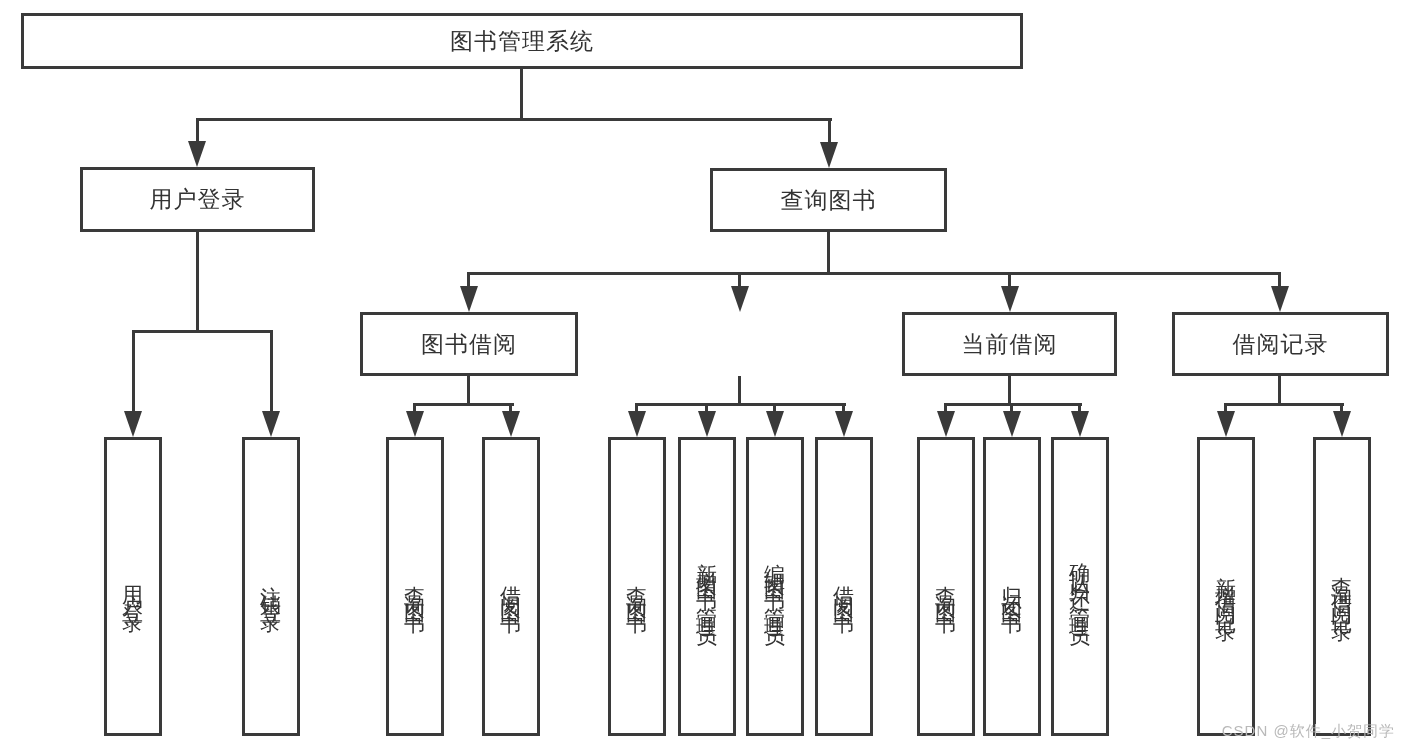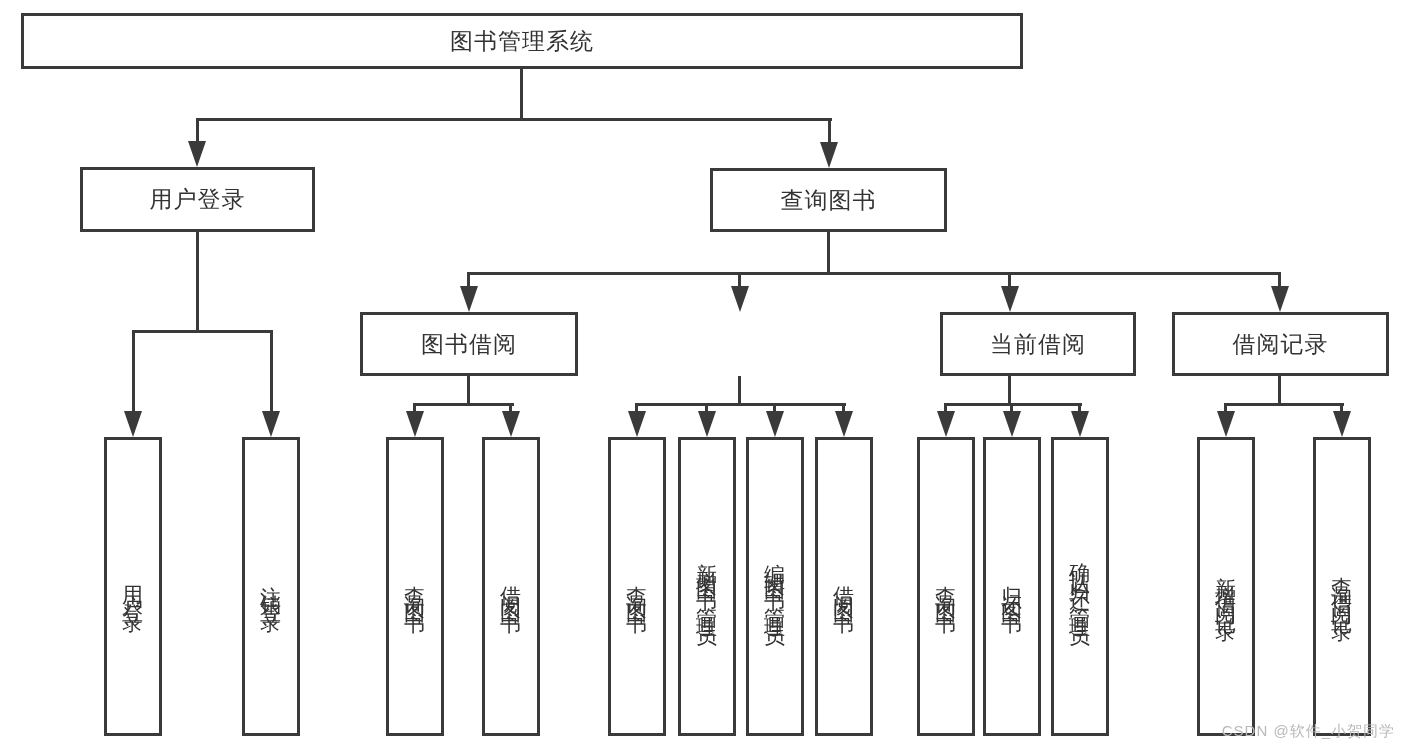--- a/index.html
+++ b/index.html
@@ -104,21 +104,21 @@
   <div class="v" style="left:467px; top:272px; height:20px;"></div>
   <div class="arrow" style="left:460px; top:286px;"></div>
   <div class="v" style="left:738px; top:272px; height:20px;"></div>
   <div class="arrow" style="left:731px; top:286px;"></div>
   <div class="v" style="left:1008px; top:272px; height:20px;"></div>
   <div class="arrow" style="left:1001px; top:286px;"></div>
   <div class="v" style="left:1278px; top:272px; height:20px;"></div>
   <div class="arrow" style="left:1271px; top:286px;"></div>
 
   <div class="node" style="left:360px; top:312px; width:218px; height:64px;">图书借阅</div>
-  <div class="node" style="left:940px; top:312px; width:196px; height:64px;">当前借阅</div>
+  <div class="node" style="left:902px; top:312px; width:215px; height:64px;">当前借阅</div>
   <div class="node" style="left:1172px; top:312px; width:217px; height:64px;">借阅记录</div>
 
   <div class="v" style="left:467px; top:376px; height:30px;"></div>
   <div class="h" style="left:413px; top:403px; width:101px;"></div>
   <div class="v" style="left:413px; top:403px; height:12px;"></div>
   <div class="arrow" style="left:406px; top:411px;"></div>
   <div class="v" style="left:509px; top:403px; height:12px;"></div>
   <div class="arrow" style="left:502px; top:411px;"></div>
 
   <div class="v" style="left:738px; top:376px; height:30px;"></div>

